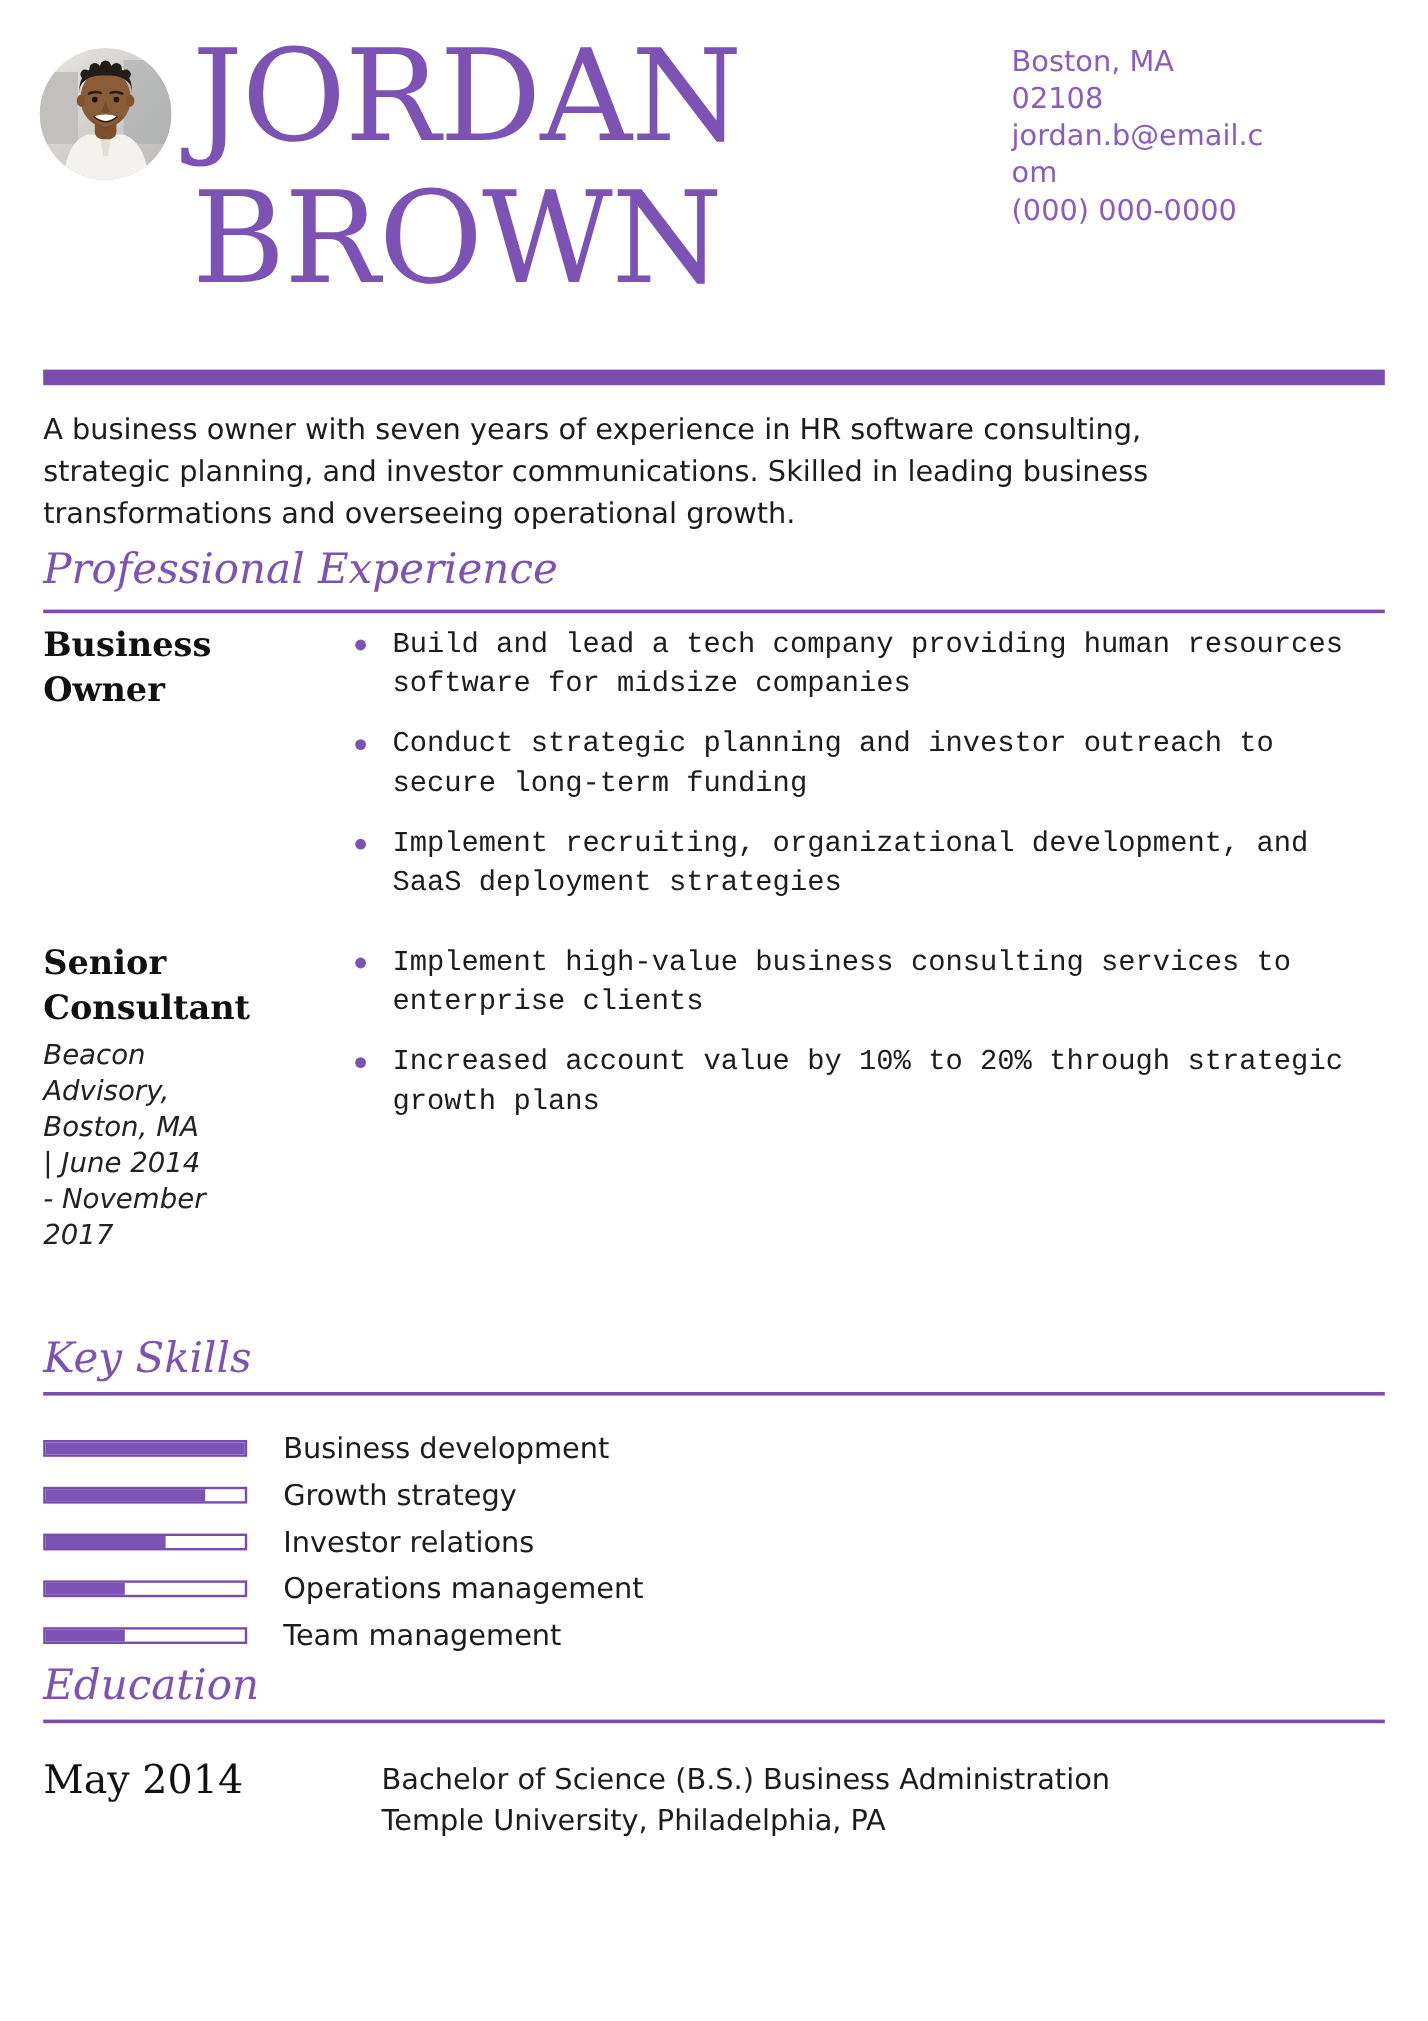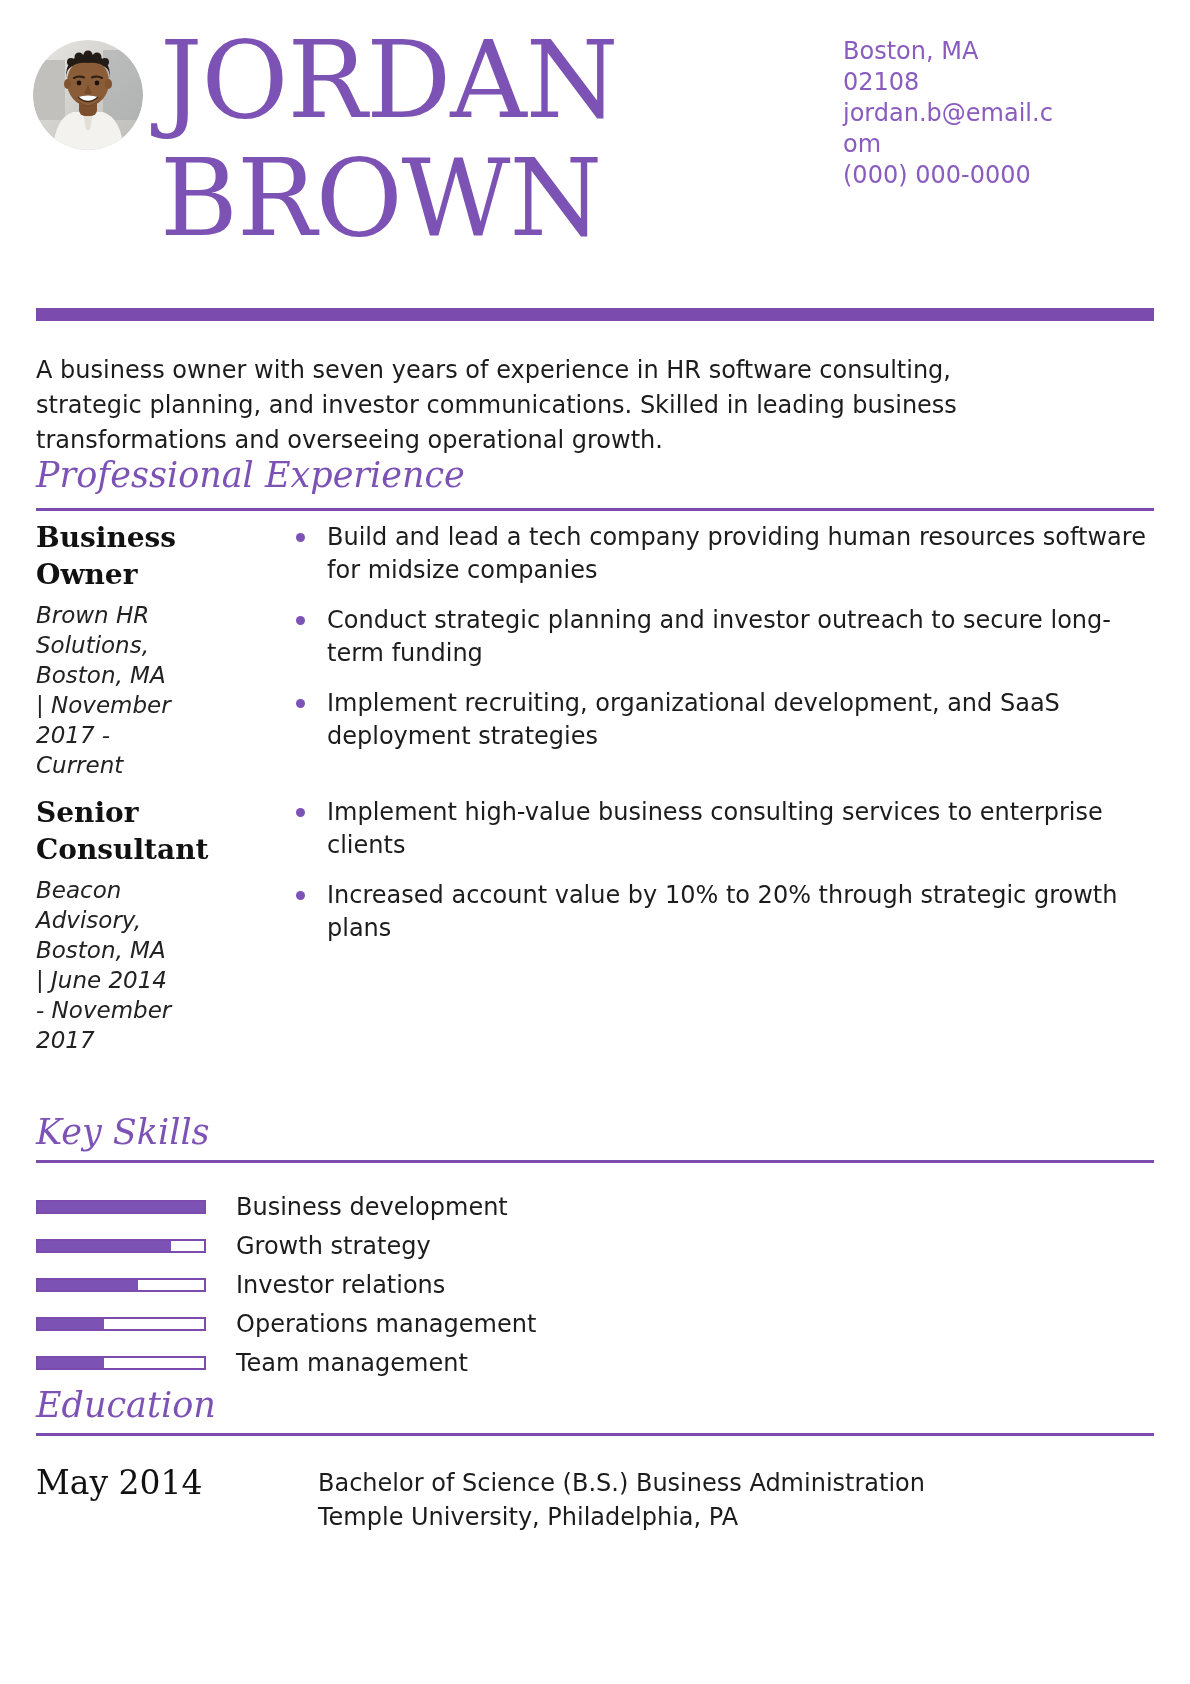--- a/index.html
+++ b/index.html
@@ -54,21 +54,20 @@
   }
 
   
   .summary {
     position: absolute;
     left: 36px; top: 341px;
     width: 995px;
     font-size: 24px;
     line-height: 35px;
     color: #1c1c1c;
-    margin-top: 12px;
   }
 
   
   .section { position: absolute; left: 36px; width: 1118px; }
   .section-title {
     font-family: "DejaVu Serif", "Liberation Serif", serif;
     font-weight: normal;
     font-size: 35px;
     line-height: 40px;
     color: #7d52b5;
@@ -110,20 +109,21 @@
     color: #222222;
   }
   .bullet-list { list-style: none; padding-top: 2px; }
   .bullet-list li {
     position: relative;
     padding-left: 37px;
     font-size: 24px;
     line-height: 33px;
     color: #1c1c1c;
     margin-bottom: 17px;
+    font-family: Liberation Mono, monospace;
   }
   .bullet-list li::before {
     content: "";
     position: absolute;
     left: 6px; top: 12px;
     width: 9px; height: 9px;
     border-radius: 50%;
     background: #7d52b5;
   }
 
@@ -231,21 +231,20 @@
 
   <p class="summary">A business owner with seven years of experience in HR software consulting, strategic planning, and investor communications. Skilled in leading business transformations and overseeing operational growth.</p>
 
   <div class="section" id="experience-section">
     <h2 class="section-title">Professional Experience</h2>
     <hr class="section-rule">
 
     <div class="job-row">
       <div class="job-left">
         <div class="job-title">Business Owner</div>
-        <div class="job-meta">Brown HR Solutions, Boston, MA | November 2017 - Current</div>
       </div>
       <ul class="bullet-list">
         <li>Build and lead a tech company providing human resources software for midsize companies</li>
         <li>Conduct strategic planning and investor outreach to secure long-term funding</li>
         <li>Implement recruiting, organizational development, and SaaS deployment strategies</li>
       </ul>
     </div>
 
     <div class="job-row">
       <div class="job-left">

